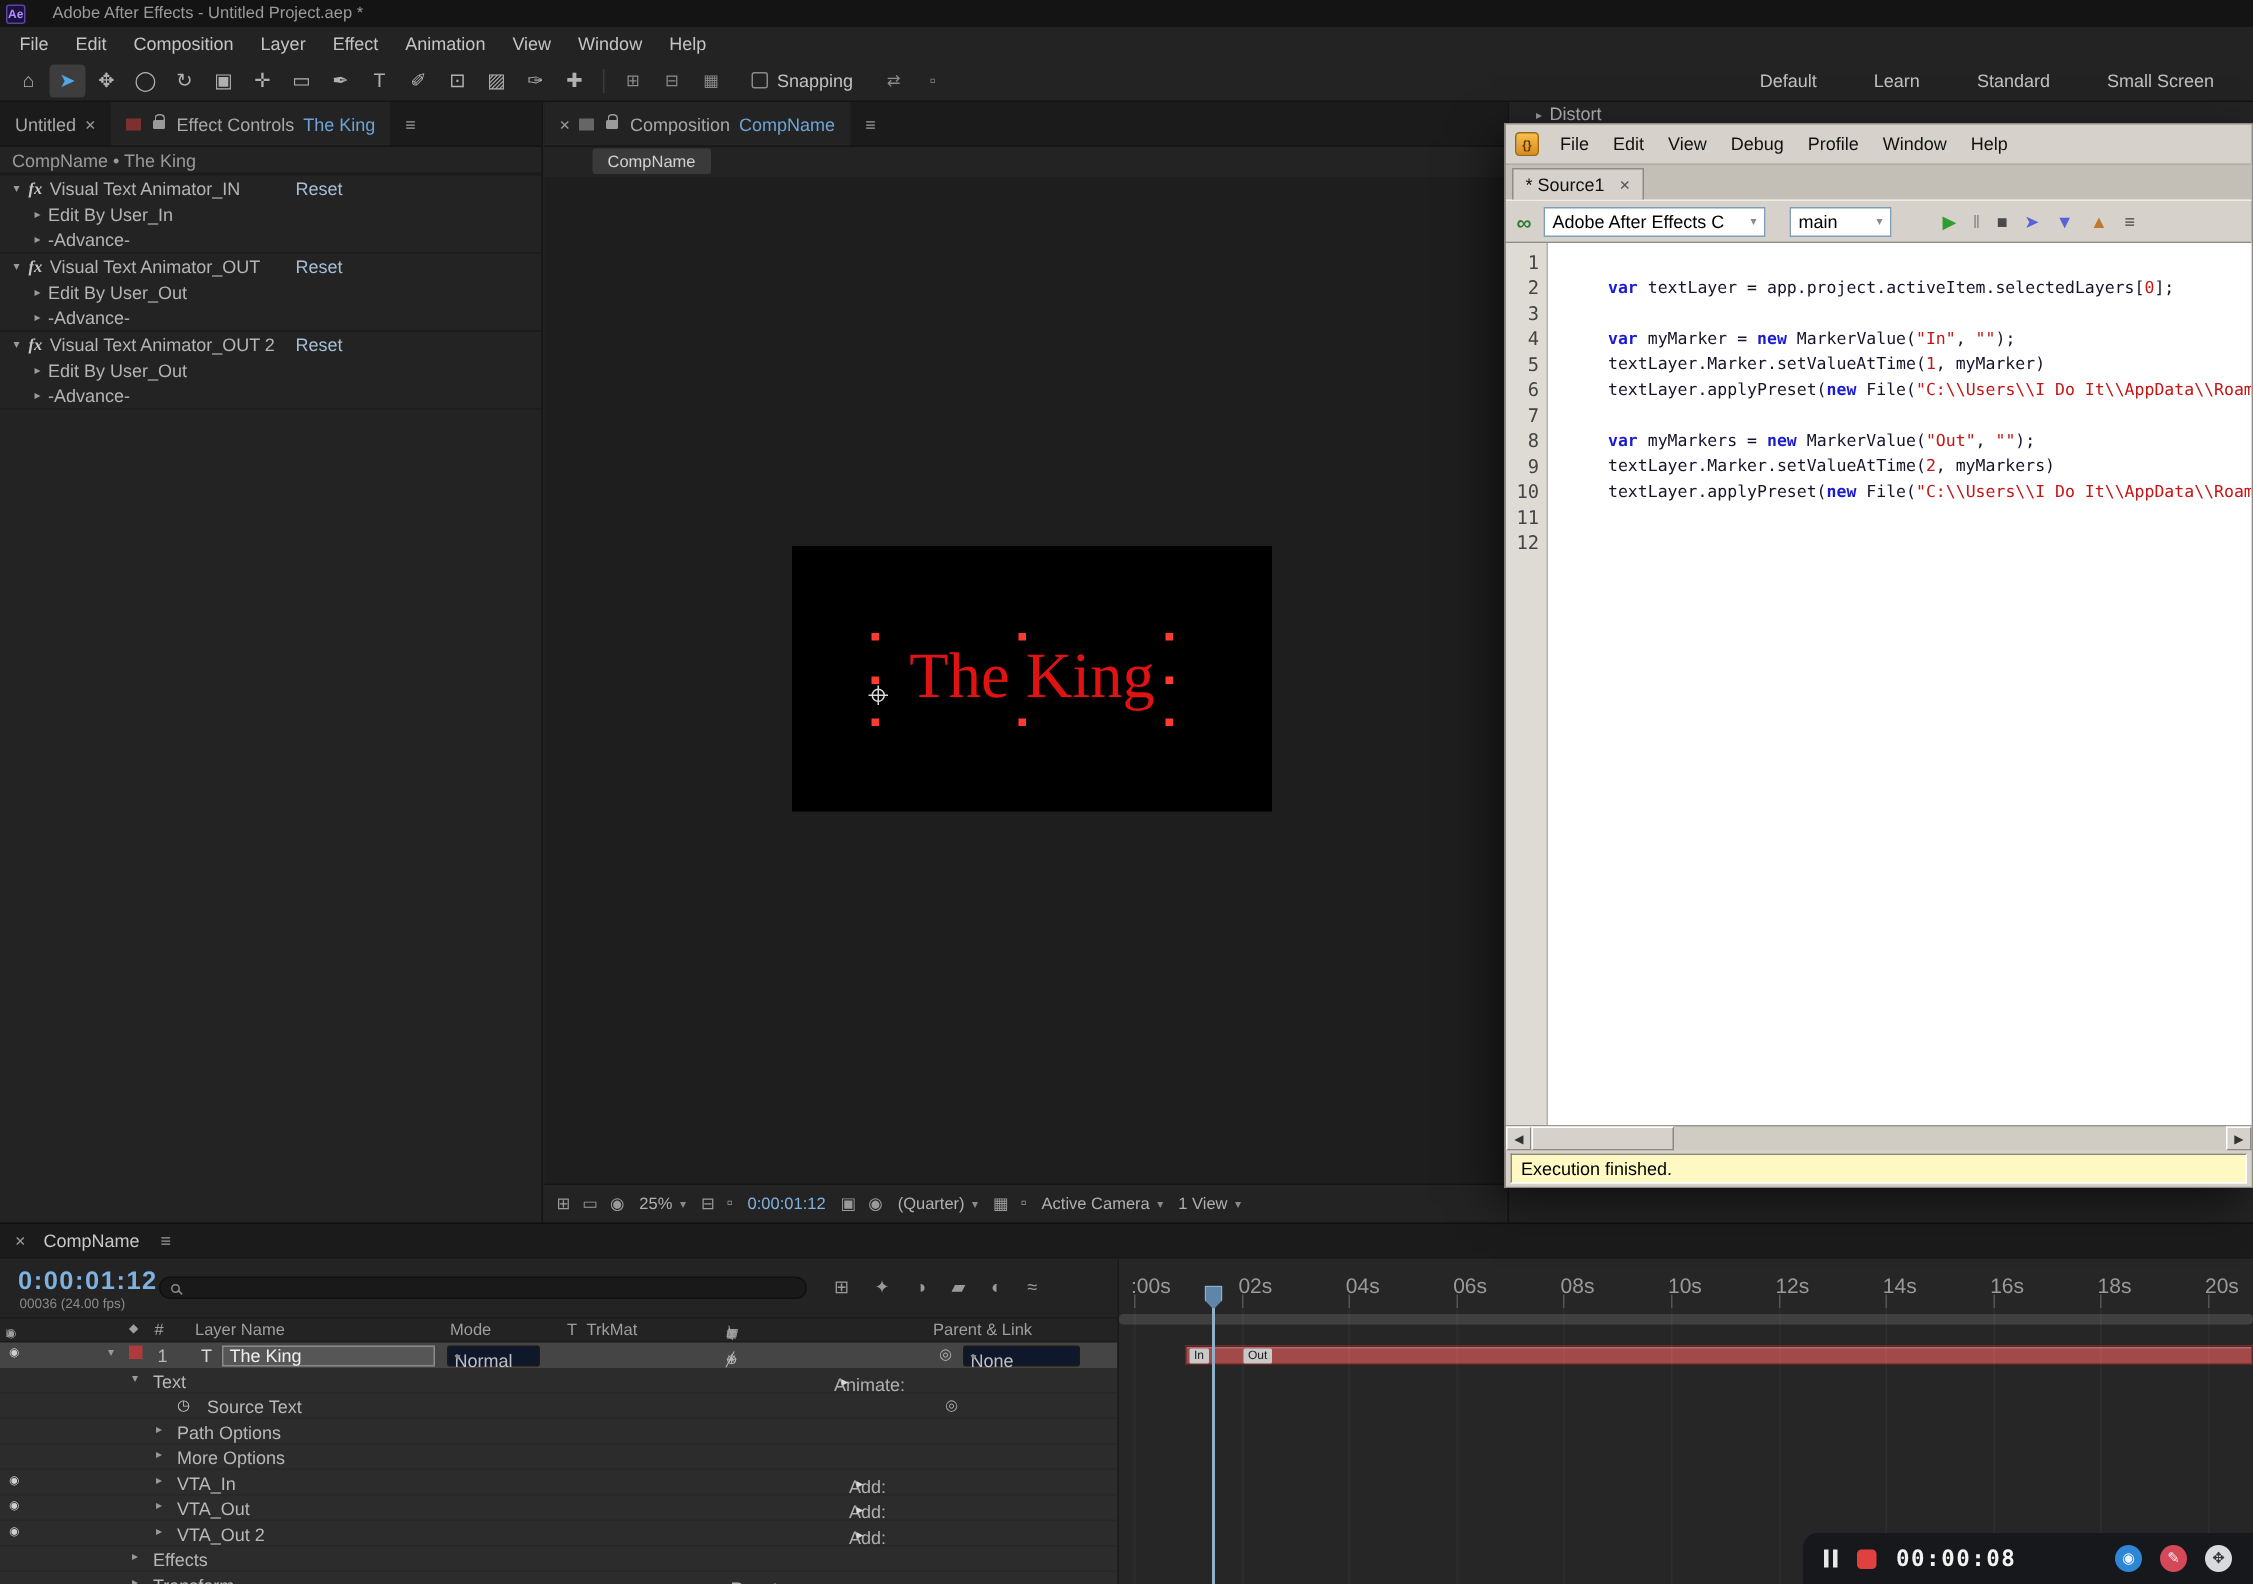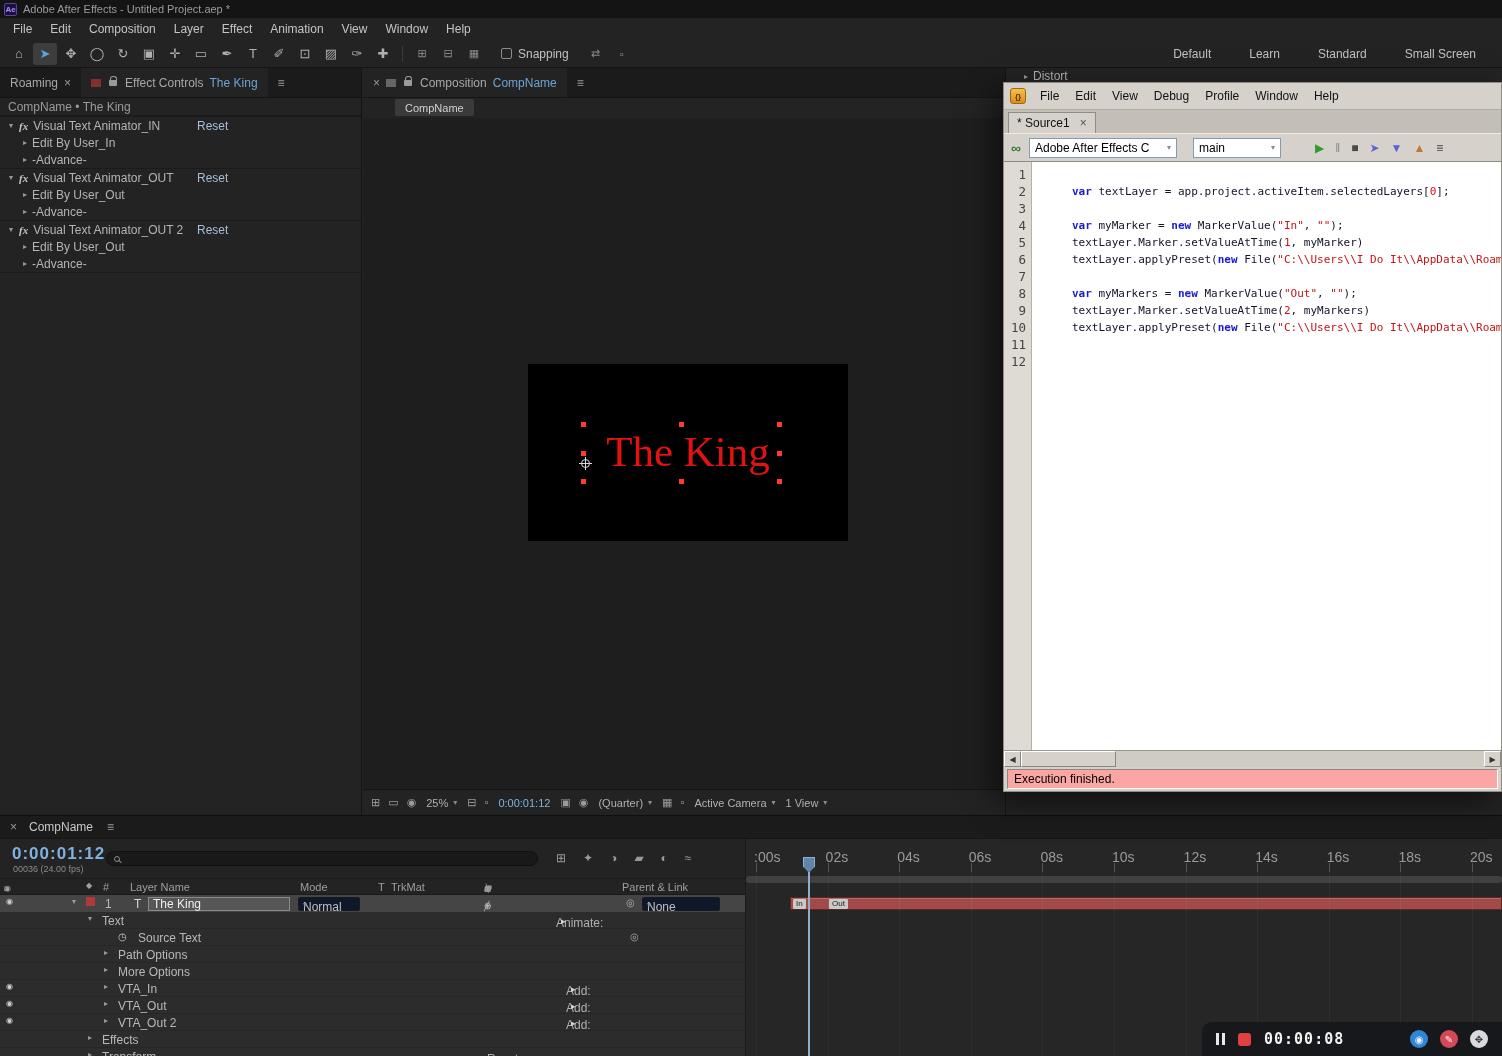--- a/index.html
+++ b/index.html
@@ -1,21 +1,21 @@
 <!DOCTYPE html>
 <html><head>
 <meta charset="utf-8">
 <style>
 *{margin:0;padding:0;box-sizing:border-box;}
 html,body{width:1502px;height:1056px;overflow:hidden;background:#1a1a1a;}
 body{font-family:"Liberation Sans",sans-serif;font-size:12px;color:#b8b8b8;position:relative;}
 #stage{position:absolute;left:0;top:0;width:1502px;height:1056px;background:#232323;overflow:hidden;}
 
 
-.titlebar{position:absolute;left:0;top:0;right:0;height:18px;background:#141414;display:flex;align-items:center;gap:6px;padding-left:4px;color:#9a9a9a;font-size:11px;}
+.titlebar{position:absolute;left:0;top:0;right:0;height:18px;background:#141414;display:flex;align-items:center;gap:18px;padding-left:4px;color:#9a9a9a;font-size:11px;}
 .ae-logo{width:13px;height:13px;background:#1d1040;color:#a98ef5;font-size:8px;font-weight:bold;display:flex;align-items:center;justify-content:center;border:1px solid #5a44a0;border-radius:2px;}
 .menubar{position:absolute;top:18px;left:0;right:0;height:22px;background:#232323;display:flex;align-items:center;padding-left:4px;}
 .menu-item{padding:0 9px;color:#c4c4c4;}
 .toolbar{position:absolute;top:40px;left:0;right:0;height:28px;background:#232323;border-bottom:1px solid #141414;display:flex;align-items:center;padding-left:6px;}
 .tools{display:flex;align-items:center;}
 .tool{min-width:24px;height:22px;display:flex;align-items:center;justify-content:center;color:#b0b0b0;font-size:13px;margin:0 1px;border-radius:3px;}
 .tool.active{background:#3d3d3d;color:#55a6e6;}
 .tools.dim .tool{color:#8a8a8a;font-size:11px;}
 .tool-sep{width:1px;height:16px;background:#3a3a3a;margin:0 6px;display:inline-block;}
 .snapping{display:flex;align-items:center;gap:6px;margin:0 14px;color:#c0c0c0;}
@@ -76,36 +76,36 @@
 #estk{position:absolute;left:1003px;top:82px;width:499px;height:710px;background:#d6d2cb;border:1px solid #8f8c85;box-shadow:-8px 10px 28px rgba(0,0,0,.55);color:#111;z-index:50;}
 .estk-menubar{height:26px;display:flex;align-items:center;gap:2px;padding:0 6px;}
 .estk-icon{width:16px;height:16px;background:linear-gradient(#f7c04a,#e08a1e);border:1px solid #9a6a10;border-radius:3px;display:flex;align-items:center;justify-content:center;font-size:8px;color:#5a3a00;font-weight:bold;margin-right:4px;}
 .estk-menu{padding:0 8px;color:#111;}
 .estk-tabbar{height:24px;background:#c3bfb7;display:flex;align-items:flex-end;padding-left:4px;border-top:1px solid #b2aea6;}
 .estk-tab{height:21px;background:#d6d2cb;border:1px solid #8f8c85;border-bottom:none;padding:2px 8px;display:flex;gap:10px;align-items:center;color:#111;}
 .estk-toolbar{height:28px;display:flex;align-items:center;gap:8px;padding:0 7px;border-top:1px solid #efece6;}
 .estk-link{color:#2e7d32;font-weight:bold;font-size:14px;}
 .estk-select{height:20px;background:#ffffff;border:1px solid #7f9db9;display:inline-flex;align-items:center;justify-content:space-between;padding:0 5px;color:#000;overflow:hidden;white-space:nowrap;}
 .estk-select.target{width:148px;margin-right:8px;}
-.estk-select.scope{width:88px;margin-right:26px;}
+.estk-select.scope{width:68px;margin-right:26px;}
 #estk-buttons{display:flex;gap:11px;align-items:center;}
 .estk-btn{font-size:12px;}
 .estk-code{position:absolute;left:0;top:78px;right:0;bottom:41px;background:#fff;display:flex;overflow:hidden;border-top:1px solid #8f8c85;}
 .gutter{width:28px;background:#dedbd4;color:#444;text-align:right;padding:4px 5px 0 0;font-family:"DejaVu Sans Mono",monospace;font-size:12.5px;line-height:17px;border-right:1px solid #b5b1a8;}
 .code{flex:1;padding:4px 0 0 40px;font-family:"DejaVu Sans Mono",monospace;font-size:11px;line-height:17px;white-space:pre;color:#14142a;overflow:hidden;}
 .tok-p{color:#14142a;}
 .tok-k{color:#1a1ad0;font-weight:bold;}
 .tok-s{color:#c51414;}
 .tok-n{color:#c51414;}
 .estk-hscroll{position:absolute;left:0;right:0;bottom:24px;height:17px;background:#cfccc4;border-top:1px solid #9b978f;display:flex;align-items:stretch;}
 .sb-btn{width:17px;display:flex;align-items:center;justify-content:center;font-size:8px;color:#333;background:#d6d2cb;border:1px solid;border-color:#fff #8a877f #8a877f #fff;}
 .sb-btn.right{margin-left:auto;}
 .sb-thumb{width:95px;background:#d6d2cb;border:1px solid;border-color:#fff #8a877f #8a877f #fff;}
 .estk-status{position:absolute;left:0;right:0;bottom:0;height:24px;padding:2px 3px;background:#d6d2cb;}
-.estk-status-inner{display:flex;align-items:center;height:100%;border:1px solid;border-color:#8a877f #fff #fff #8a877f;padding-left:6px;color:#000;background:#fca5a5;}
+.estk-status-inner{display:flex;align-items:center;height:100%;border:1px solid;border-color:#8a877f #fff #fff #8a877f;padding-left:6px;color:#000;background:#fef9c3;}
 
 
 #timeline{position:absolute;left:0;top:815px;width:1502px;height:241px;background:#232323;border-top:1px solid #0f0f0f;overflow:hidden;}
 .tl-tabbar{height:23px;background:#1b1b1b;display:flex;align-items:center;gap:12px;padding-left:10px;border-bottom:1px solid #151515;}
 .tl-tab{color:#c8c8c8;}
 #tl-left{position:absolute;left:0;top:23px;width:745px;bottom:0;background:#232323;}
 .tl-timecode{position:absolute;left:12px;top:5px;font-size:17px;font-weight:bold;color:#7fb2e0;letter-spacing:1px;}
 .tl-frameinfo{position:absolute;left:13px;top:25px;font-size:9px;color:#8a8a8a;}
 .tl-search{position:absolute;left:106px;top:12px;width:432px;height:15px;background:#191919;border:1px solid #101010;border-radius:8px;display:flex;align-items:center;padding-left:7px;}
 .mag{width:6px;height:6px;border:1px solid #8a8a8a;border-radius:50%;position:relative;display:inline-block;}
@@ -222,21 +222,21 @@
         <span class="workspace">Default</span>
         <span class="workspace">Learn</span>
         <span class="workspace">Standard</span>
         <span class="workspace">Small Screen</span>
       </span>
   </div>
 
   <div id="effect-controls" class="panel">
     <div class="tabbar">
       <span class="ptab">
-        <span>Roaming</span>
+        <span>Untitled</span>
         <span class="close">×</span>
       </span>
       <span class="ptab active">
         <span class="chip ec"></span>
         <span class="lock"></span>
         <span>Effect Controls</span>
         <span class="comp-ref">The King</span>
       </span>
       <span class="pmenu">≡</span>
     </div>

